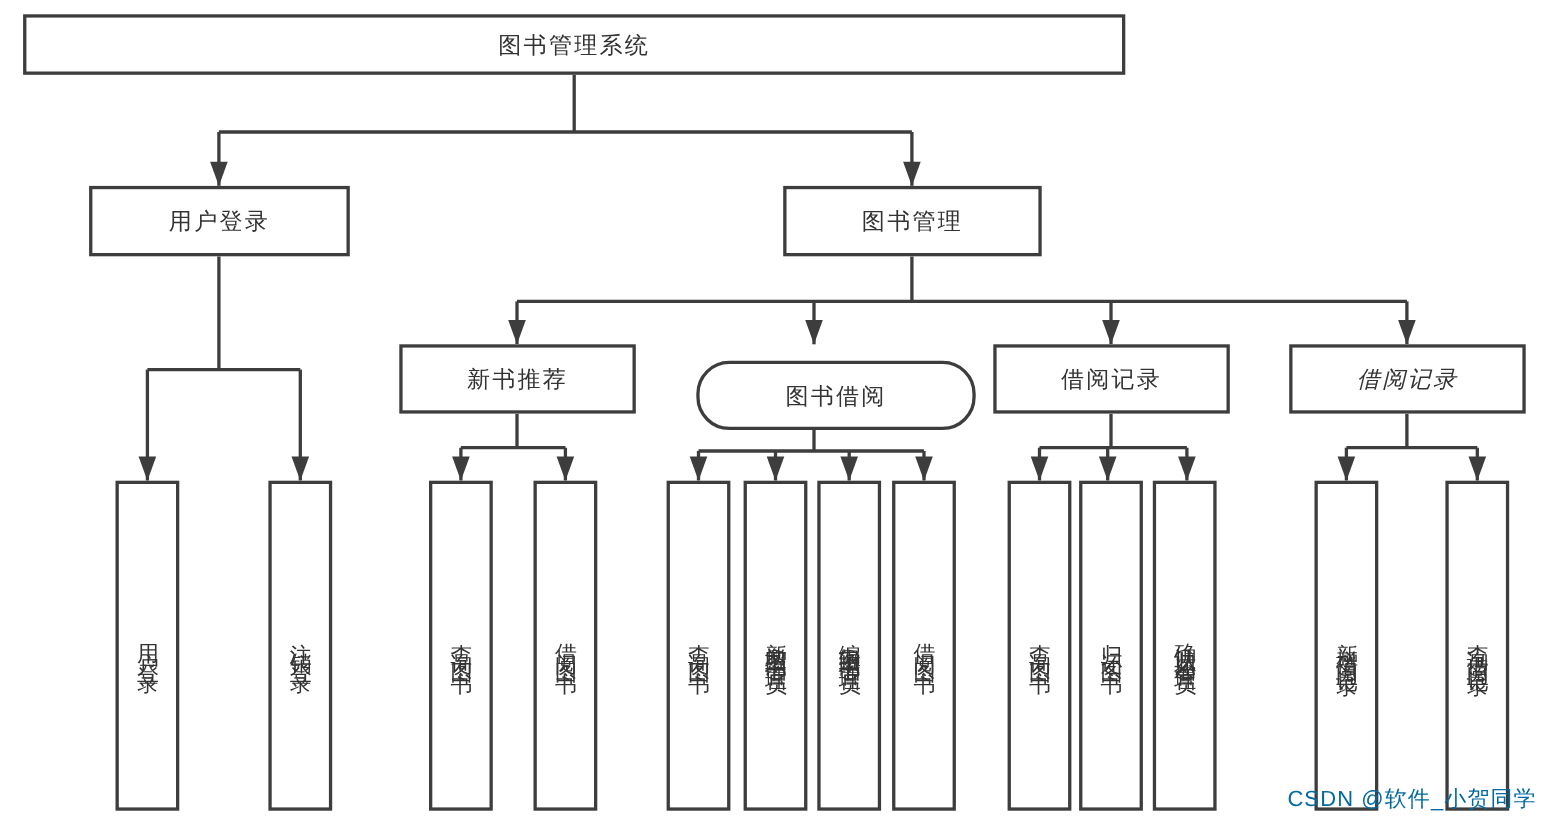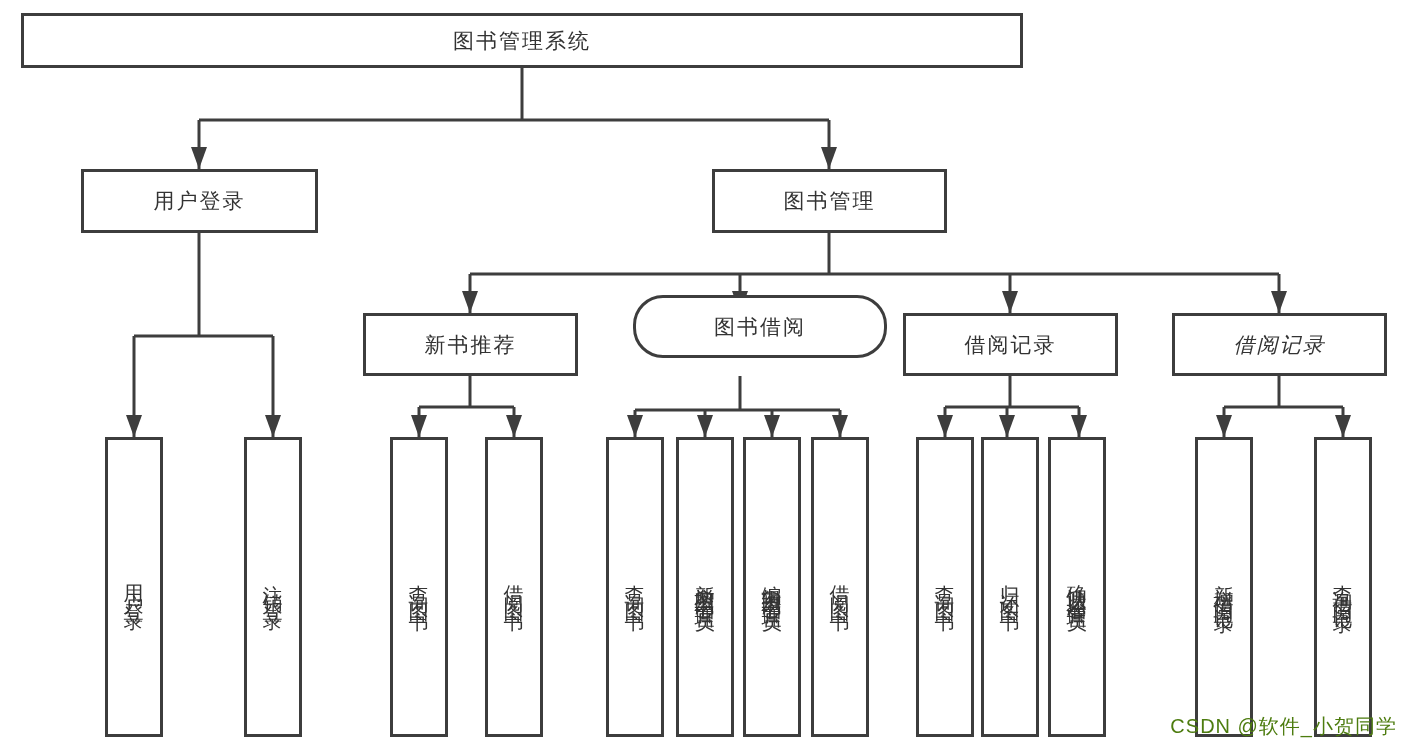--- a/index.html
+++ b/index.html
@@ -46,21 +46,21 @@
     text-orientation: mixed;
     letter-spacing: 9px;
     line-height: 1;
     color: #333333;
   }
   .watermark {
     position: absolute;
     right: 8px;
     bottom: 7px;
     font-size: 20px;
-    color: #4d7c0f;
+    color: #0369a1;
     letter-spacing: 1px;
     white-space: nowrap;
     z-index: 3;
   }
 </style>
 </head>
 <body>
 
 <div id="canvas">
 
@@ -137,21 +137,21 @@
   <div class="box h" style="left:81px; top:169px; width:237px; height:64px;">
     <span>用户登录</span>
   </div>
   <div class="box h" style="left:363px; top:313px; width:215px; height:63px;">
     <span>新书推荐</span>
   </div>
 
   <div class="box h" style="left:712px; top:169px; width:235px; height:64px;">
     <span>图书管理</span>
   </div>
-  <div class="box h" style="left:633px; top:295px; width:254px; height:63px;border-radius:30px;">
+  <div class="box h" style="left:633px; top:328px; width:254px; height:63px;border-radius:30px;">
     <span>图书借阅</span>
   </div>
   <div class="box h" style="left:903px; top:313px; width:215px; height:63px;">
     <span>借阅记录</span>
   </div>
   <div class="box h" style="left:1172px; top:313px; width:215px; height:63px;font-style:italic;">
     <span>借阅记录</span>
   </div>
 
   <div class="box v" style="left:105px; top:437px; width:58px; height:300px;">

